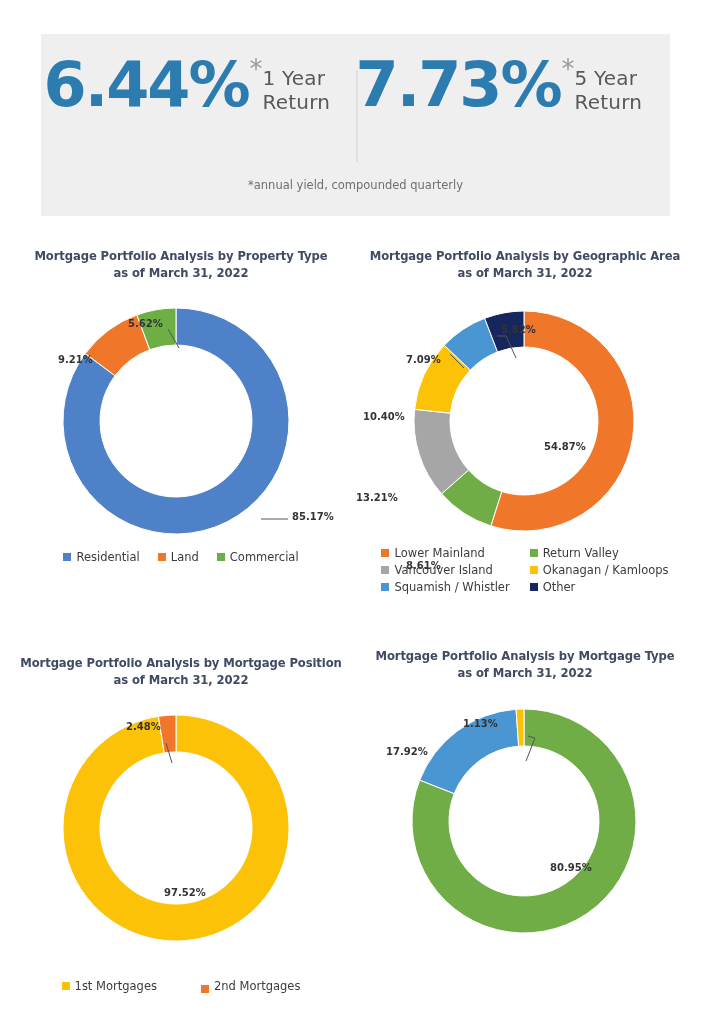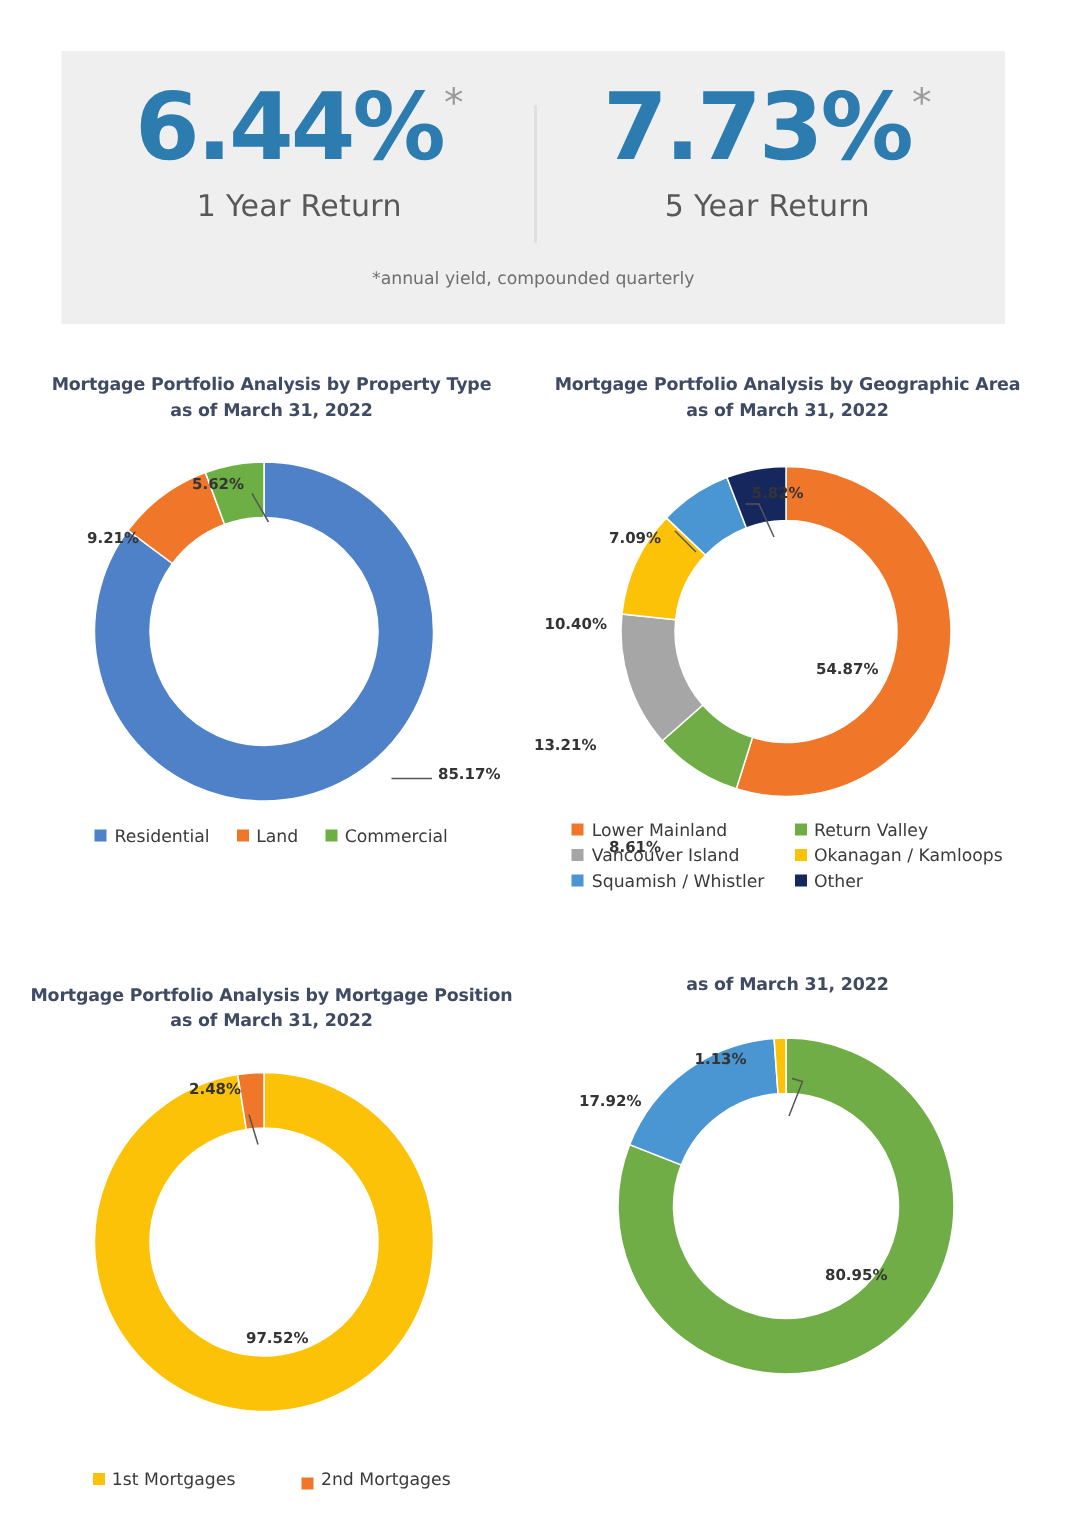--- a/index.html
+++ b/index.html
@@ -11,21 +11,21 @@
   
   #banner{
     position:absolute;left:41px;top:34px;width:629px;height:182px;
     background:#efefef;
   }
   .stat-wrap{
     position:absolute;top:0;left:0;width:100%;height:130px;
     display:flex;align-items:flex-start;justify-content:center;
   }
   .stat{
-    width:312px;display:flex;flex-direction:column;align-items:center;
+    width:312px;display:flex;align-items:center;
     padding-top:20px;box-sizing:border-box;
   }
   .stat-value{
     font-size:62px;font-weight:bold;color:#2d7cb0;line-height:1.0;
     letter-spacing:-2px;display:flex;align-items:flex-start;
   }
   .stat-star{
     font-size:26px;color:#9a9a9a;font-weight:normal;line-height:1;
     margin-left:1px;margin-top:2px;letter-spacing:0;
   }
@@ -205,20 +205,21 @@
     </div>
     <div class="legend-item" style="margin:0 22px;align-items:flex-end;">
       <span class="legend-swatch" style="background:#f0762a"></span>
       <span>2nd Mortgages</span>
     </div>
   </div>
 </div>
 
 <div class="chart" style="left:358px;top:648px;width:334px;">
   <div class="chart-title">
+    <div>Mortgage Portfolio Analysis by Mortgage Type</div>
     <div>as of March 31, 2022</div>
   </div>
   <div class="donut-area" style="height:250px;margin-top:14px;">
     <svg class="donut-svg" width="334" height="250" viewBox="0 0 334 250">
       <g id="donut3">
           <path d="M166,13 A112,112 0 1 1 61.736019970903186,84.0974026681422 L96.18037051622981,97.60986785813094 A75,75 0 1 0 166,50 Z" fill="#70ad47" stroke="#ffffff" stroke-width="1"></path>
           <path d="M61.736019970903186,84.0974026681422 A112,112 0 0 1 158.05467999512035,13.282177384178937 L160.6794732110181,50.18895806976268 A75,75 0 0 0 96.18037051622981,97.60986785813094 Z" fill="#4a96d2" stroke="#ffffff" stroke-width="1"></path>
           <path d="M158.05467999512035,13.282177384178937 A112,112 0 0 1 165.99999999999997,13 L166,50 A75,75 0 0 0 160.6794732110181,50.18895806976268 Z" fill="#fcc208" stroke="#ffffff" stroke-width="1"></path>
         </g>
       <path d="M168,65 L177,42 L170,40" stroke="#555" stroke-width="1" fill="none"></path>

